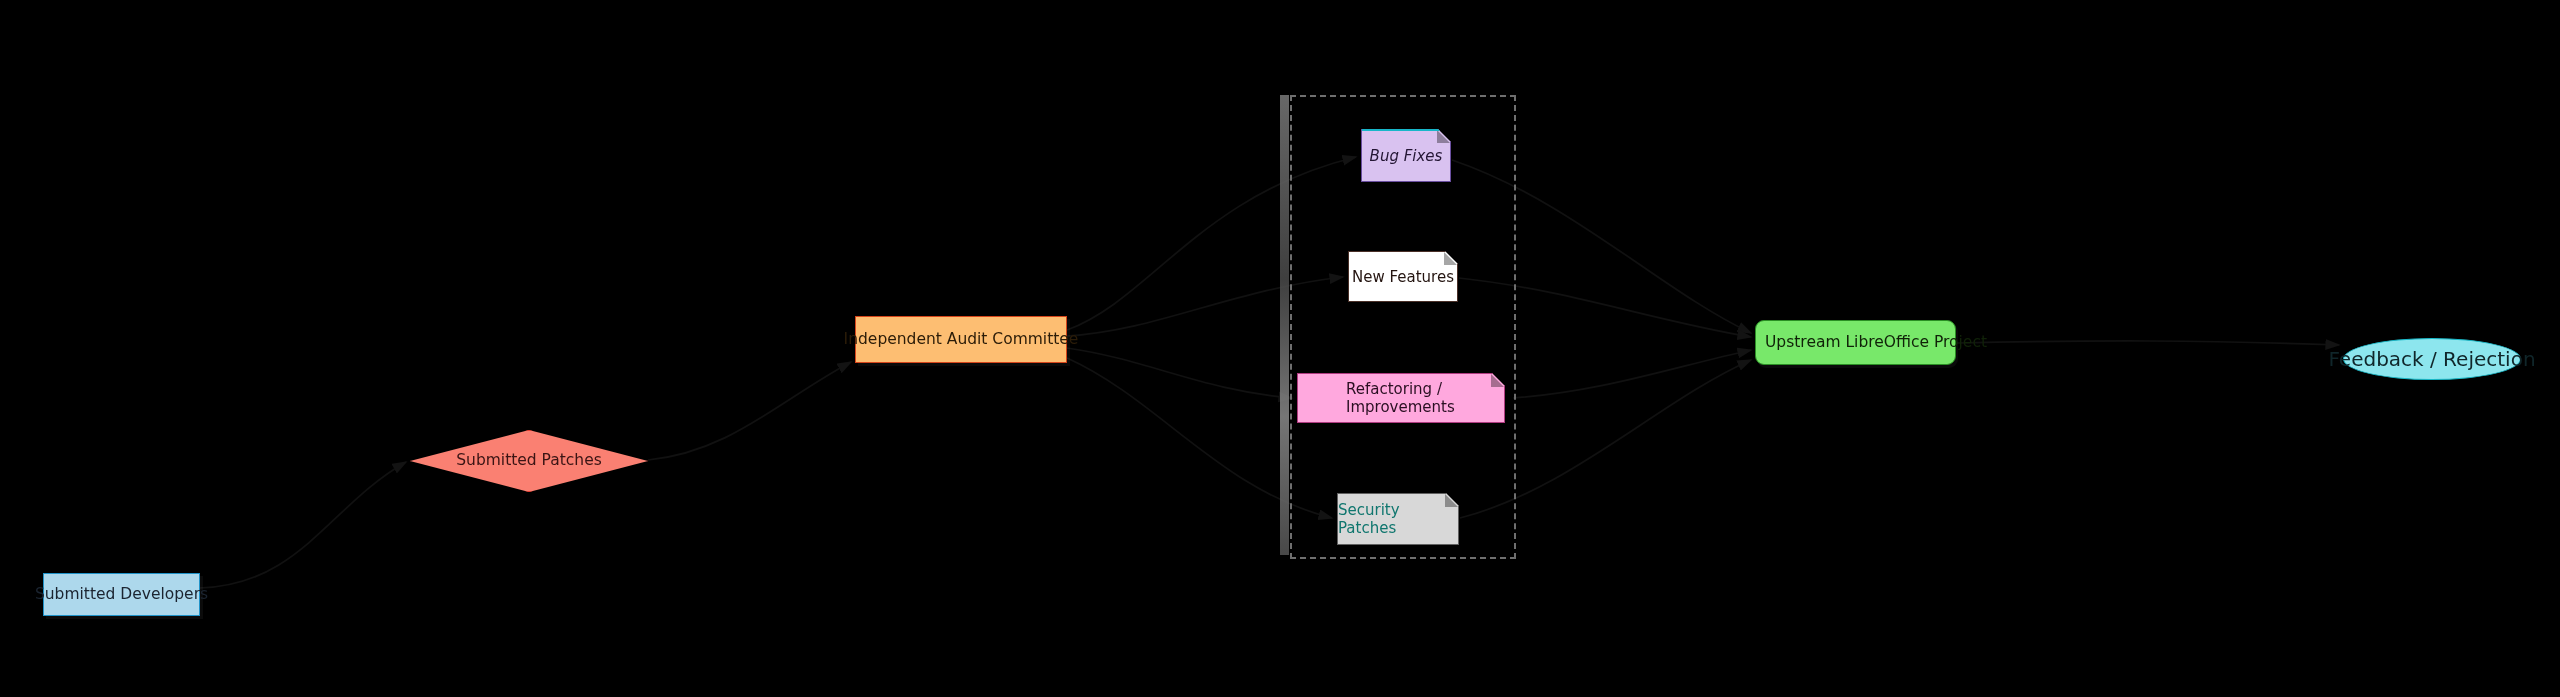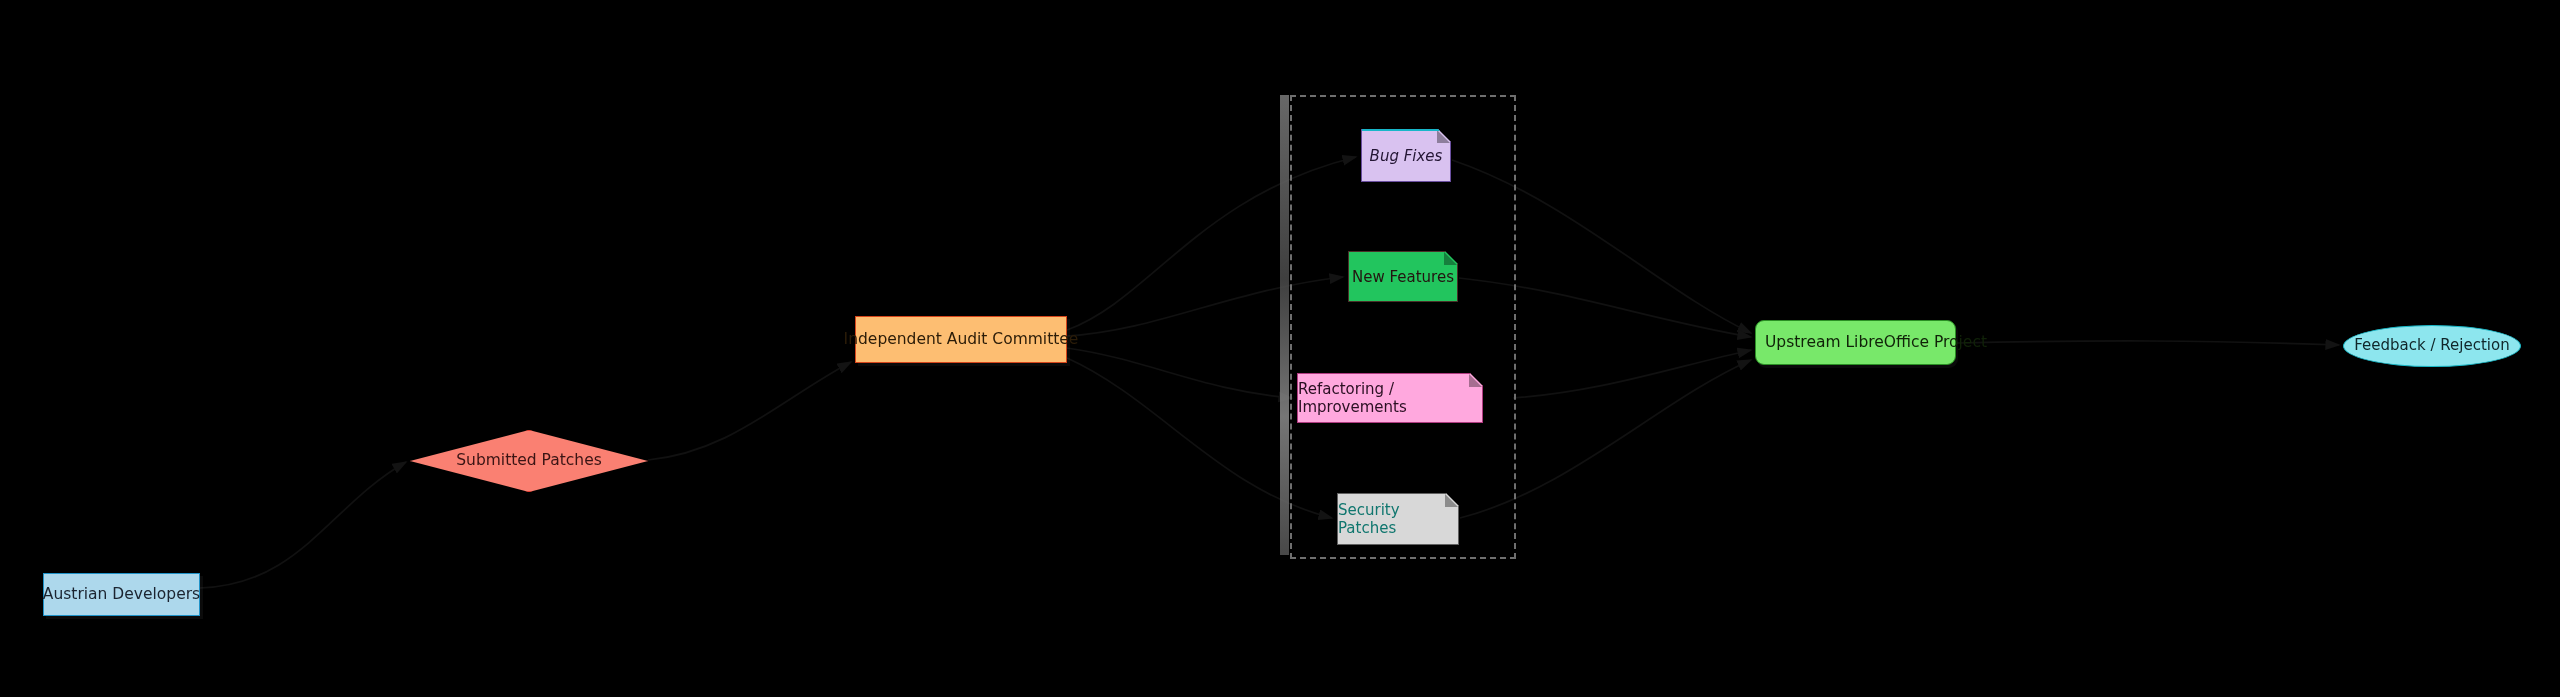--- a/index.html
+++ b/index.html
@@ -62,38 +62,38 @@
     clip-path:polygon(0 0, calc(100% - 13px) 0, 100% 13px, 100% 100%, 0 100%);
     border:1.6px solid #555;
   }
   .note .fold{
     position:absolute;right:0;top:0;width:13px;height:13px;
     background:rgba(0,0,0,.35);
     clip-path:polygon(0 0,100% 100%,0 100%);
   }
   .n-bug{left:1361px;top:129px;width:90px;height:53px;background:#d9c2f0;border-color:#6a4fa0;color:#241634;font-style:italic;}
   .n-bug::after{content:"";position:absolute;left:0;top:-1.6px;width:100%;height:2.5px;background:#18b6c9;}
-  .n-feat{left:1348px;top:251px;width:110px;height:51px;background:#22c55e;border-color:#4a3028;color:#241410;}
-  .n-ref{left:1297px;top:373px;width:186px;height:50px;background:#ffa8de;border-color:#b03a80;color:#2a0f22;}
+  .n-feat{left:1348px;top:251px;width:110px;height:51px;background:#ffffff;border-color:#4a3028;color:#241410;}
+  .n-ref{left:1297px;top:373px;width:208px;height:50px;background:#ffa8de;border-color:#b03a80;color:#2a0f22;padding-left:48px;}
   .n-sec{left:1337px;top:493px;width:122px;height:52px;background:#d8d8d8;border-color:#606060;color:#0f766e;}
 
   
   .n-upstream{
     left:1755px;top:320px;width:201px;height:45px;
     background:#78e86a;border:1.6px solid #2a8f24;border-radius:9px;
     color:#102208;font-size:15.5px;
     box-shadow:2px 3px 0 rgba(255,255,255,0.04);
     padding-left:41px;
   }
 
   
   .n-feedback{
-    left:2343px;top:325px;width:178px;height:42px;
+    left:2343px;top:338px;width:178px;height:42px;
     background:#8de6ee;border:1.6px solid #17b9c9;border-radius:50%;
-    color:#10262a;font-size:15px;
+    color:#10262a;font-size:20px;
   }
 </style>
 </head>
 <body>
 
 <div id="canvas">
 
   <svg class="edges" viewBox="0 0 2560 697" xmlns="http://www.w3.org/2000/svg">
     <defs>
       <marker id="ah" markerWidth="9" markerHeight="9" refX="8" refY="3.2" orient="auto" markerUnits="strokeWidth">
@@ -117,21 +117,21 @@
       <path d="M1460,518 C1570,490 1660,400 1751,360"></path>
 
       <path d="M1957,343 C2100,340 2200,340 2339,345"></path>
     </g>
   </svg>
 
   <div class="subgraph-rail"></div>
   <div class="subgraph"></div>
 
   <div class="node n-dev">
-    <span class="lbl">Austrian Developers</span>
+    <span class="lbl">Submitted Developers</span>
   </div>
 
   <div class="node n-audit">
     <span class="lbl">Independent Audit Committee</span>
   </div>
 
   <div class="node n-patch">
     <span class="shape"></span>
     <span class="lbl">Submitted Patches</span>
   </div>

